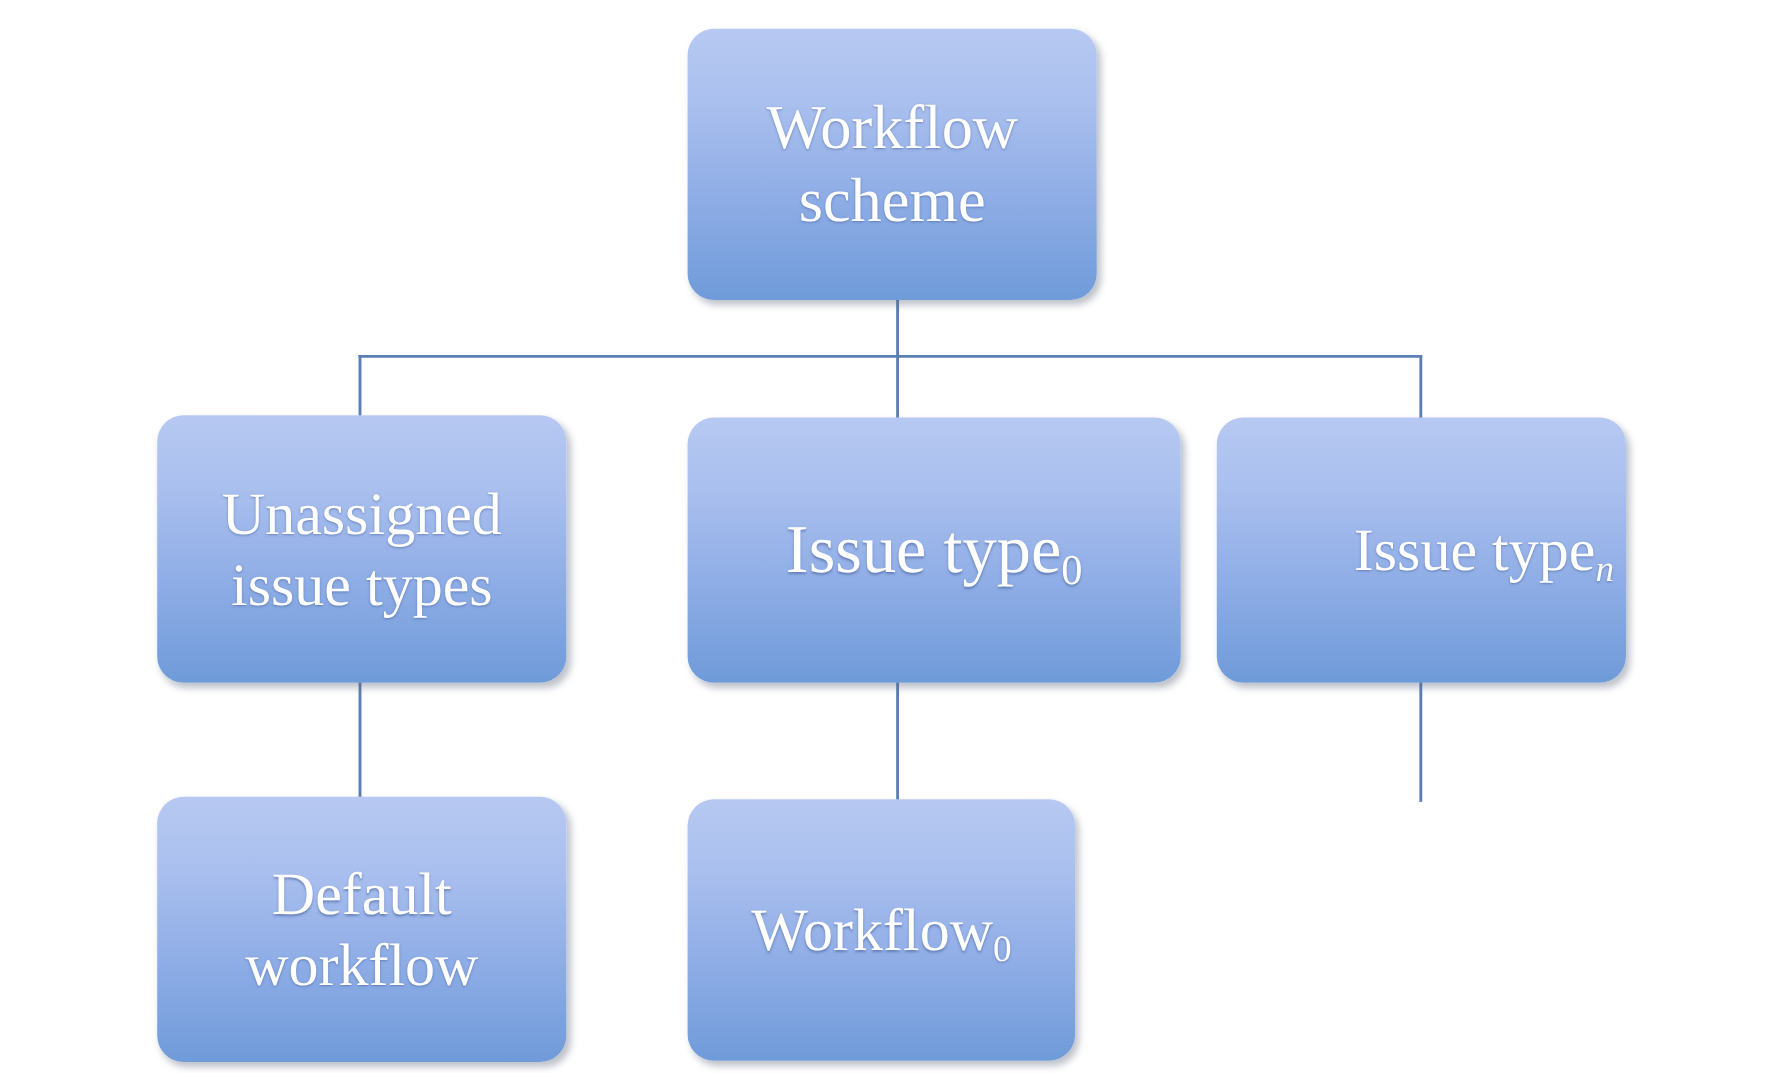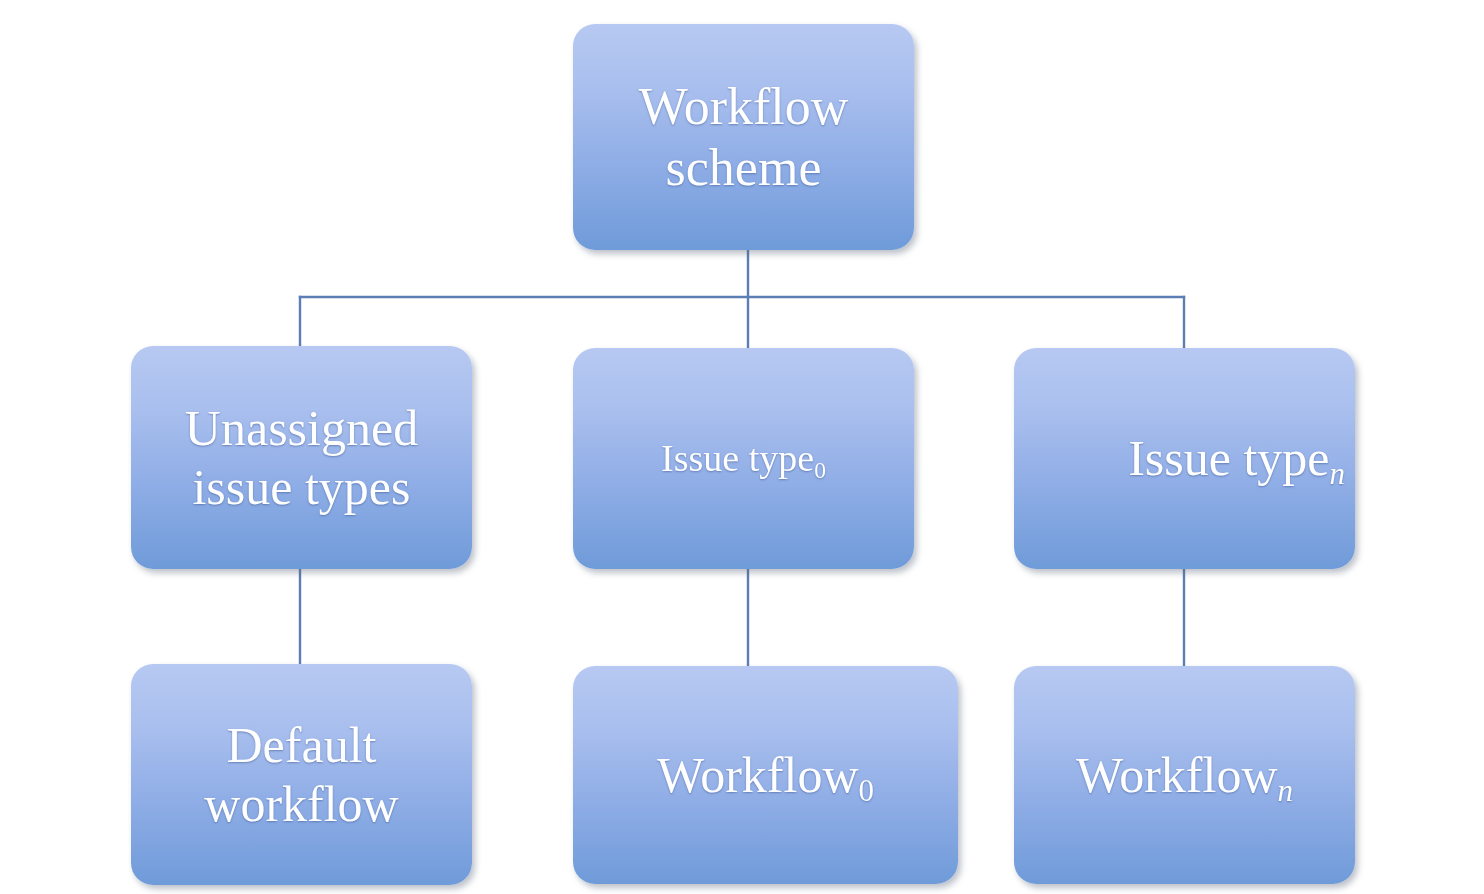--- a/index.html
+++ b/index.html
@@ -65,34 +65,34 @@
   
   #node-root {
     left: 573px;  top: 8px;   width: 341px; height: 226px;
     font-size: 52px;
   }
   #node-unassigned-issue-types {
     left: 131px; top: 330px;  width: 341px; height: 223px;
     font-size: 50px;
   }
   #node-issue-type-0 {
-    left: 573px; top: 332px;  width: 341px; height: 221px;
-    font-size: 38px;
+    left: 573px; top: 332px;  width: 411px; height: 221px;
+    font-size: 57px;
   }
   #node-issue-type-n {
     left: 1014px; top: 332px; width: 341px; height: 221px;
     font-size: 50px;
     justify-content: flex-end;
   }
   #node-default-workflow {
     left: 131px; top: 648px;  width: 341px; height: 221px;
     font-size: 50px;
   }
   #node-workflow-0 {
-    left: 573px; top: 650px;  width: 385px; height: 218px;
+    left: 573px; top: 650px;  width: 323px; height: 218px;
     font-size: 50px;
   }
   #node-workflow-n {
     left: 1014px; top: 650px; width: 341px; height: 218px;
     font-size: 50px;
   }
 </style>
 </head>
 <body>
 
@@ -137,17 +137,14 @@
 
   <div class="node" id="node-default-workflow">
     <span class="label">Default
 workflow</span>
   </div>
 
   <div class="node" id="node-workflow-0">
     <span class="label"><span>Workflow</span><sub>0</sub></span>
   </div>
 
-  <div class="node" id="node-workflow-n">
-    <span class="label"><span>Workflow</span><sub class="italic">n</sub></span>
-  </div>
 
 </div>
 
 </body></html>

